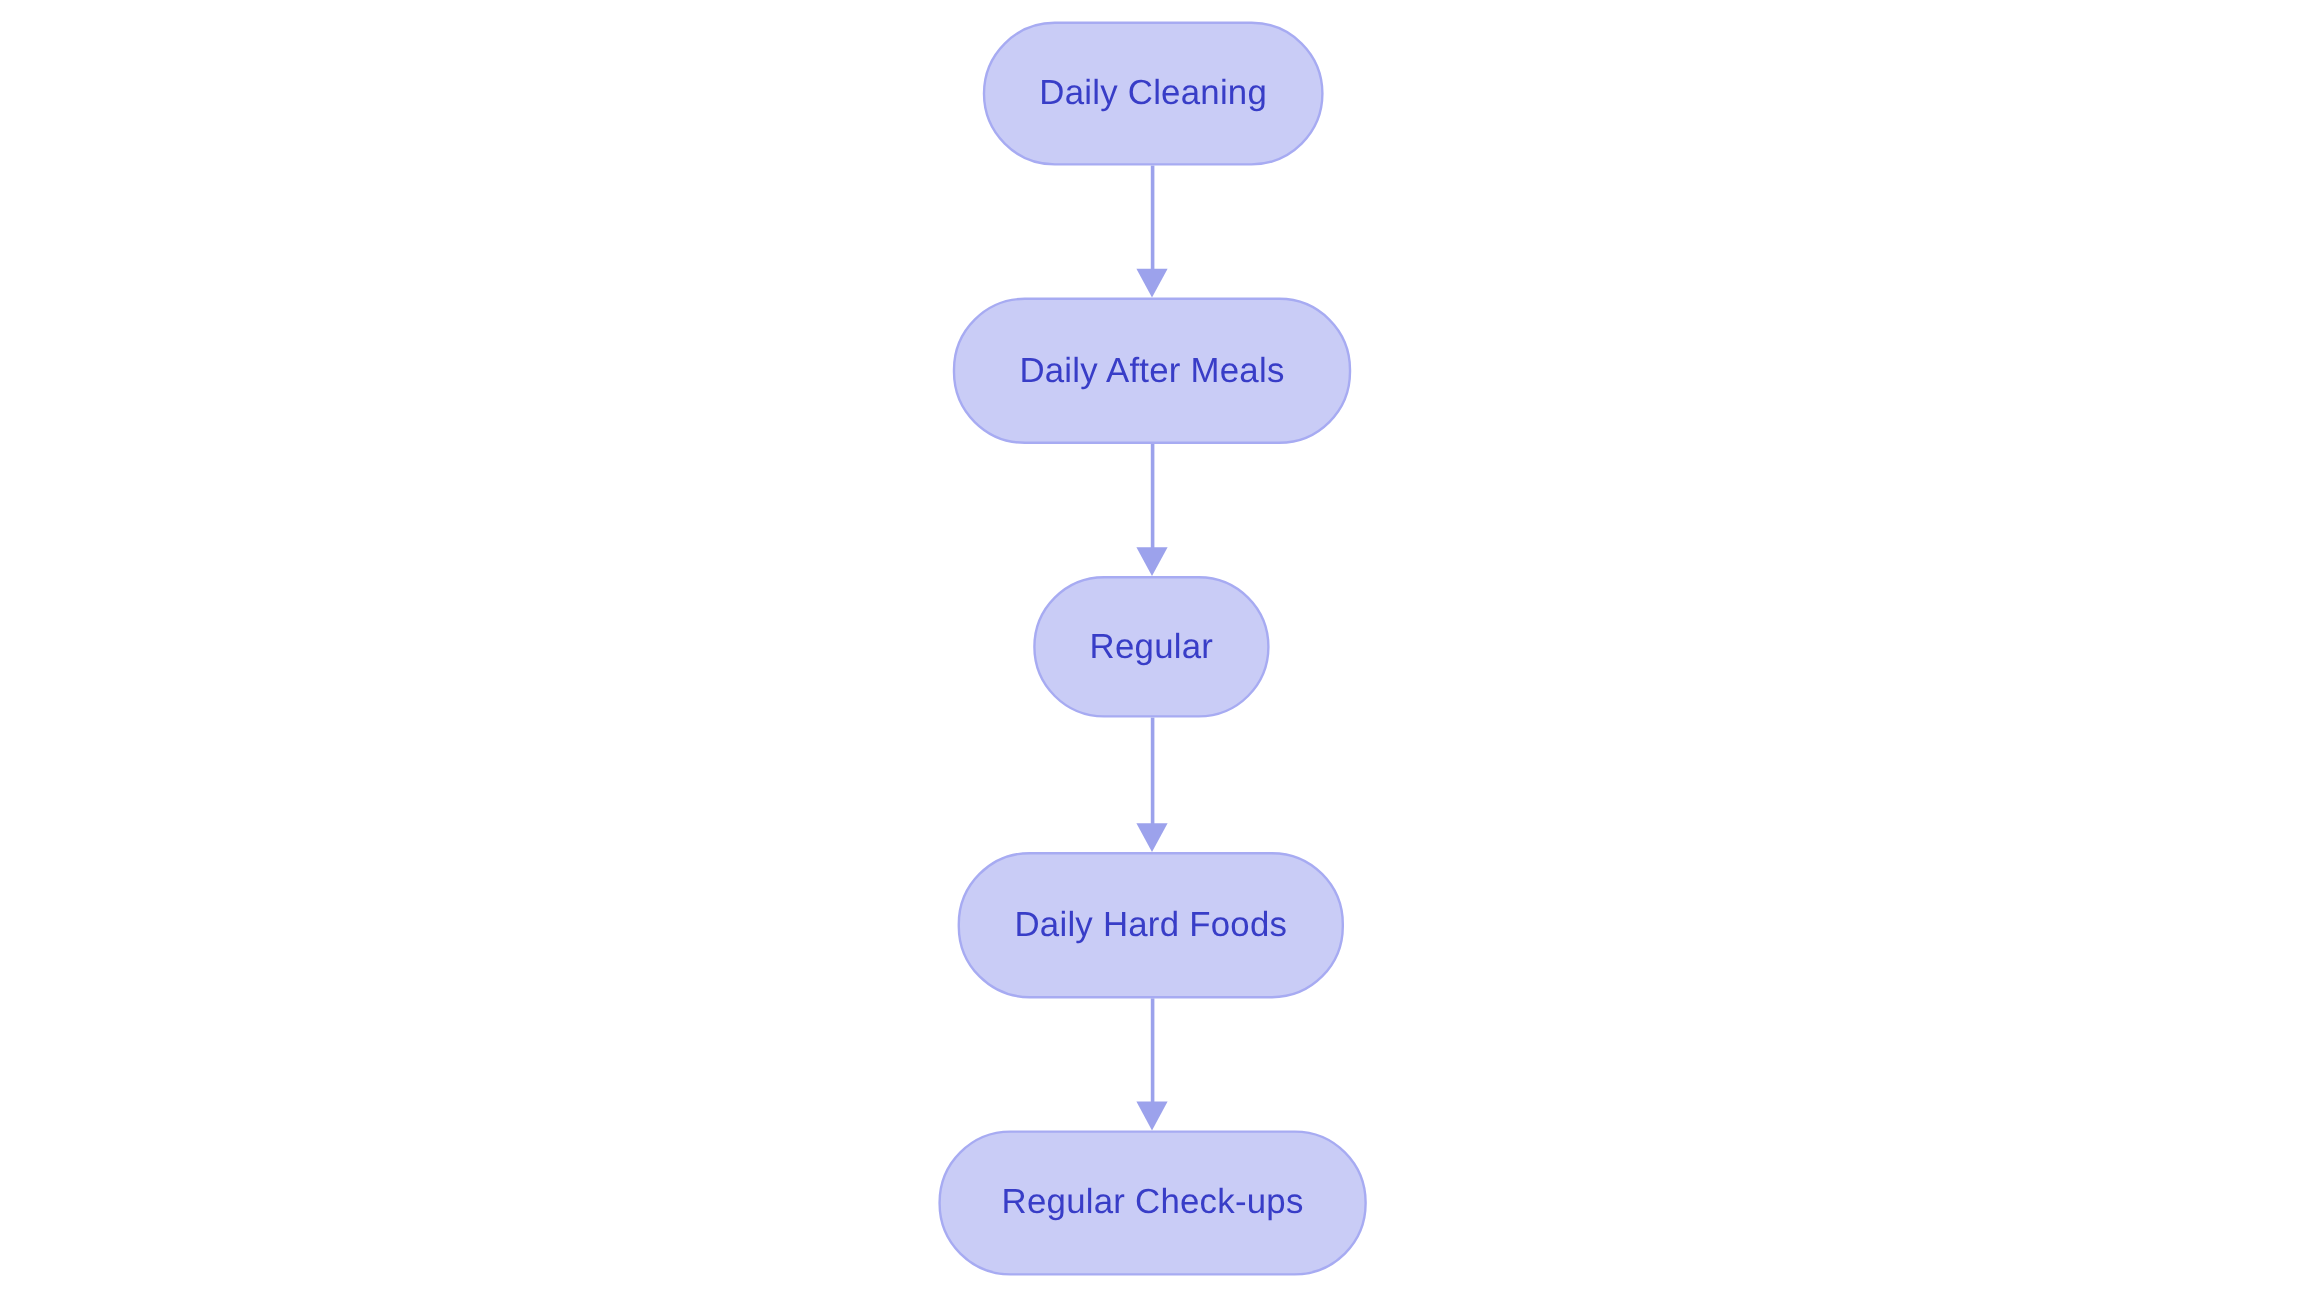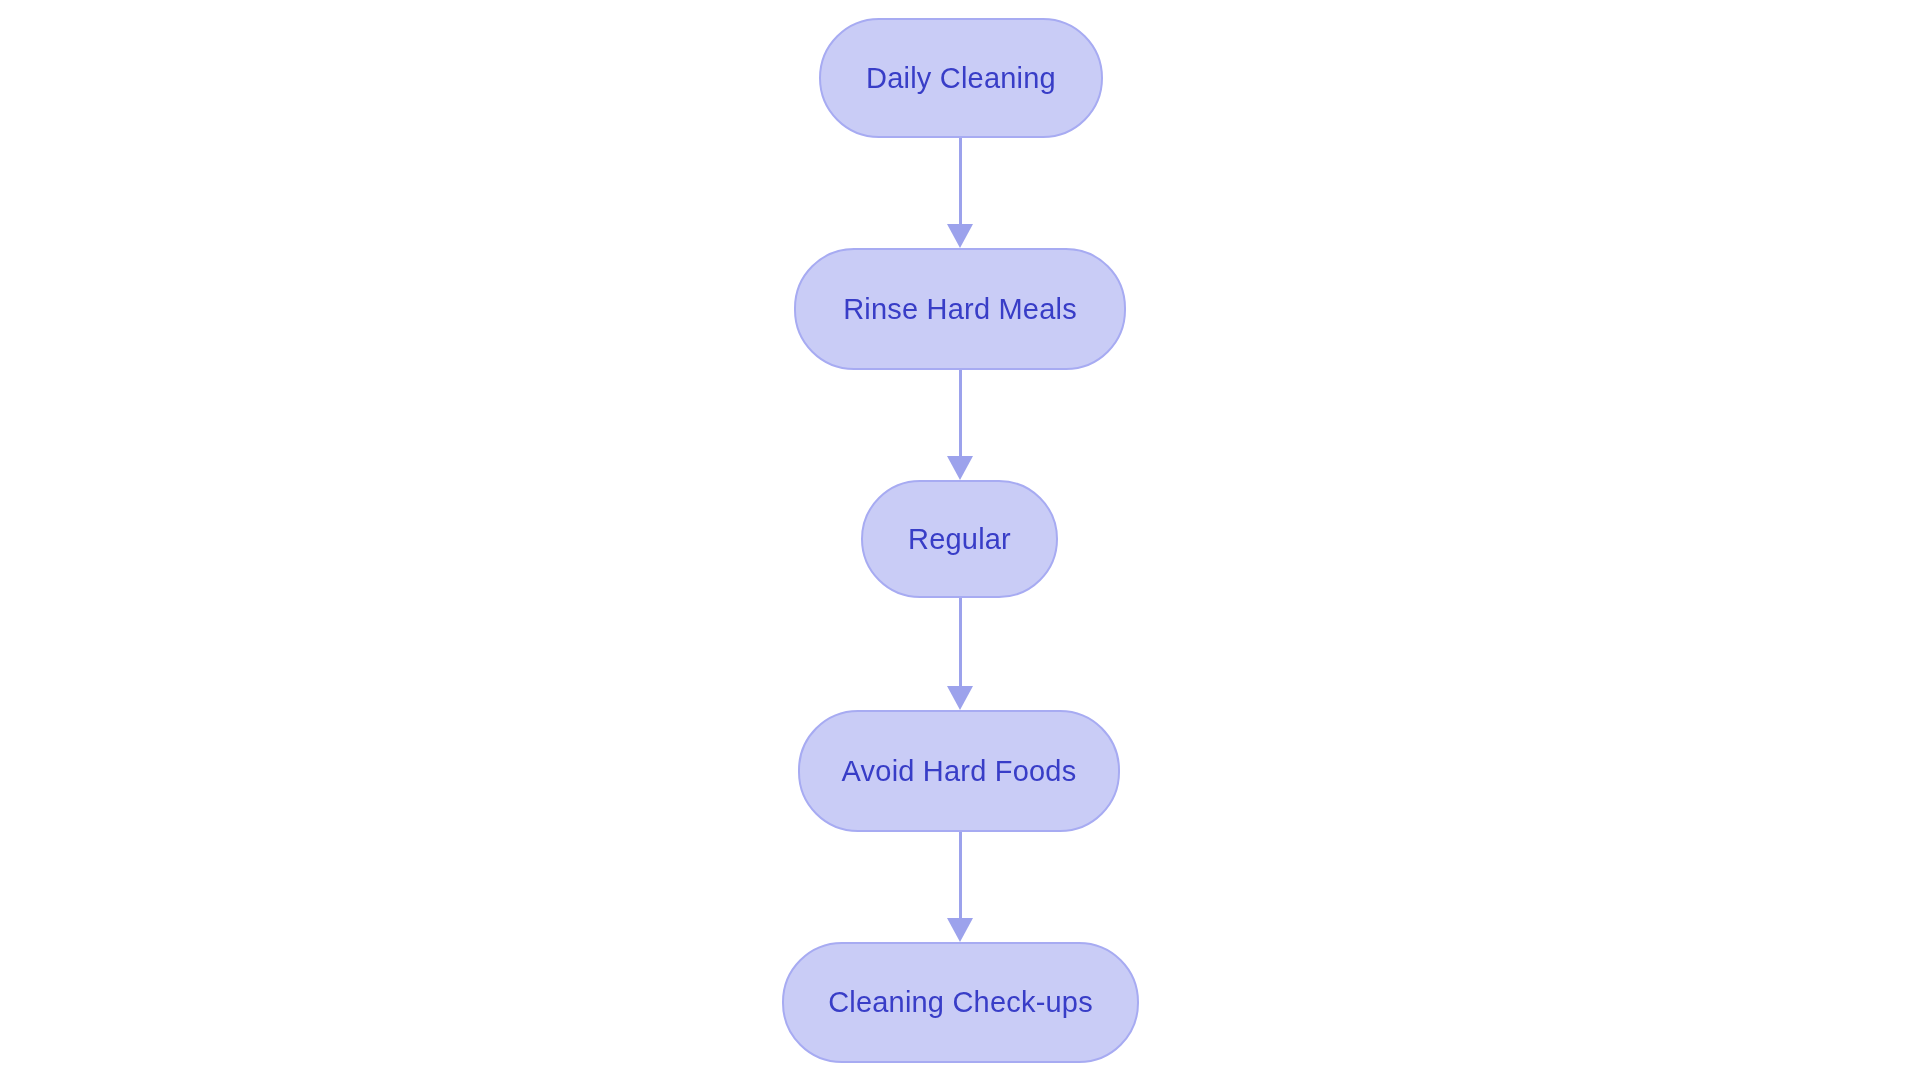--- a/index.html
+++ b/index.html
@@ -82,43 +82,43 @@
   <div class="node node-1">
     <span class="node-label">Daily Cleaning</span>
   </div>
 
   <div class="arrow arrow-1">
     <div class="arrow-line"></div>
     <div class="arrow-head"></div>
   </div>
 
   <div class="node node-2">
-    <span class="node-label">Rinse Hard Meals</span>
+    <span class="node-label">Daily After Meals</span>
   </div>
 
   <div class="arrow arrow-2">
     <div class="arrow-line"></div>
     <div class="arrow-head"></div>
   </div>
 
   <div class="node node-3">
     <span class="node-label">Regular</span>
   </div>
 
   <div class="arrow arrow-3">
     <div class="arrow-line"></div>
     <div class="arrow-head"></div>
   </div>
 
   <div class="node node-4">
-    <span class="node-label">Avoid Hard Foods</span>
+    <span class="node-label">Daily Hard Foods</span>
   </div>
 
   <div class="arrow arrow-4">
     <div class="arrow-line"></div>
     <div class="arrow-head"></div>
   </div>
 
   <div class="node node-5">
-    <span class="node-label">Cleaning Check-ups</span>
+    <span class="node-label">Regular Check-ups</span>
   </div>
 
 </div>
 
 </body></html>

